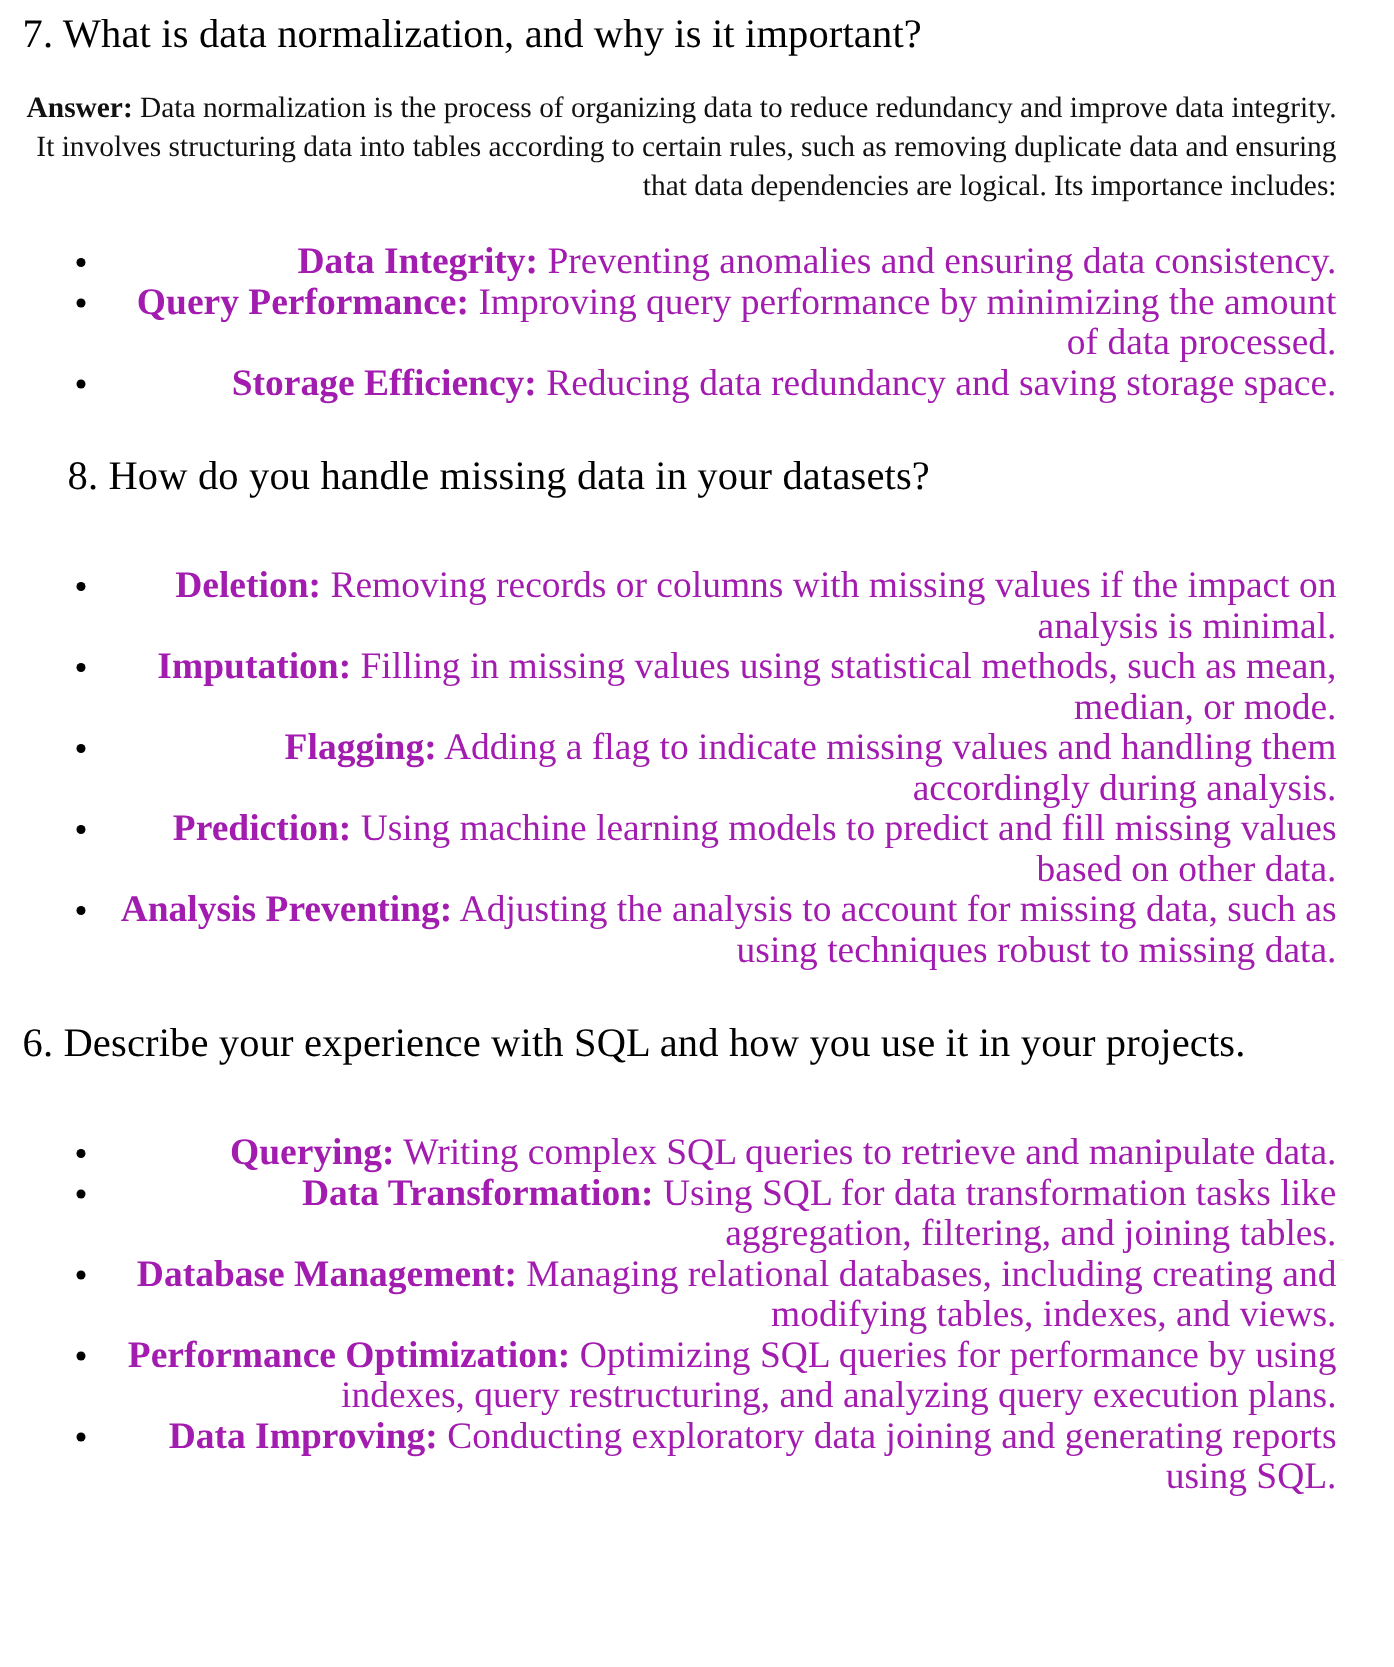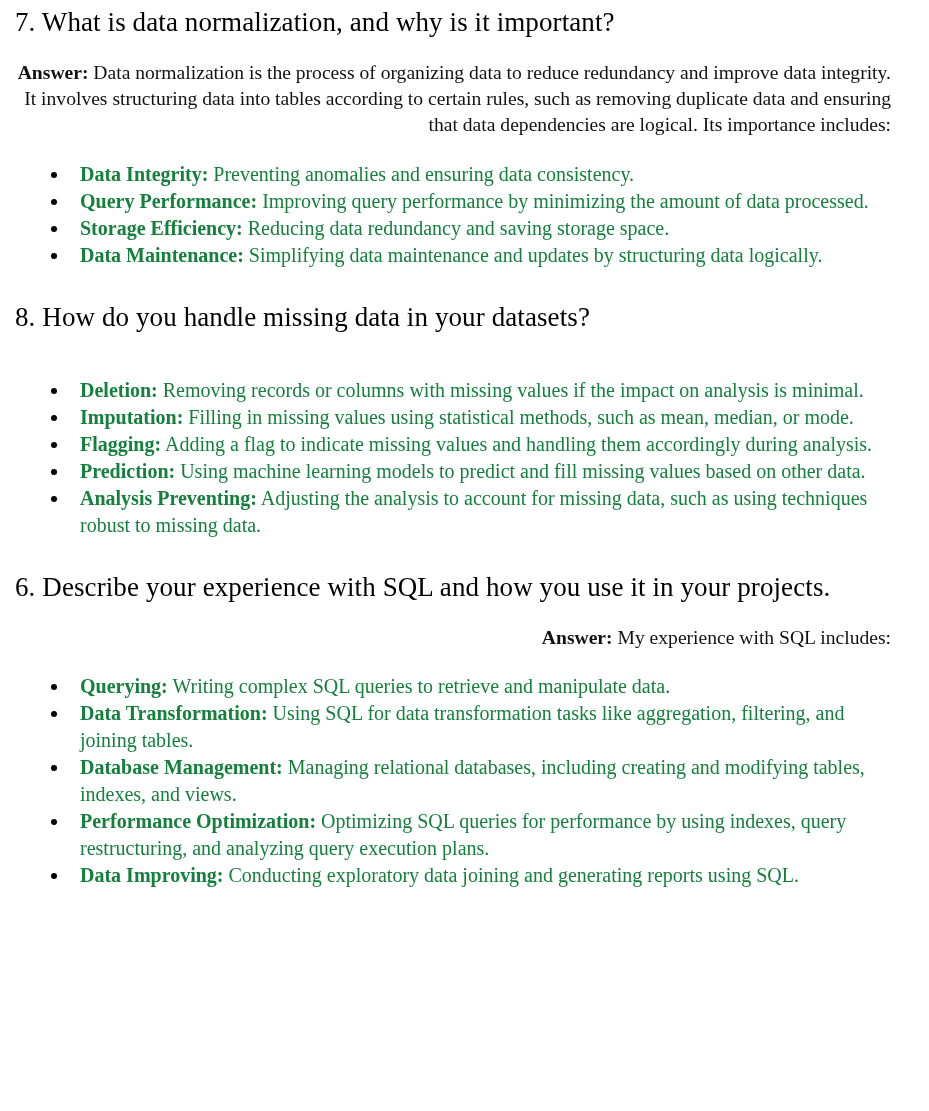--- a/index.html
+++ b/index.html
@@ -29,21 +29,21 @@
     font-family: "Liberation Serif", "DejaVu Serif", serif;
     font-weight: normal;
     font-size: 27px;
     line-height: 28px;
     letter-spacing: 0.1px;
     color: #000000;
     margin: 0;
     white-space: nowrap;
   }
   .q-heading.stretch-7 { transform: scaleX(1.0); transform-origin: left center; }
-  .q-heading.stretch-8 { transform: scaleX(1.0); transform-origin: left center; }
+  .q-heading.stretch-8 { transform: scaleX(1.0); transform-origin: left center; margin-left: 30px; }
   .q-heading.stretch-9 { transform: scaleX(1.0); transform-origin: left center; }
 
   
   .answer {
     font-size: 19.6px;
     line-height: 26.2px;
     margin: 0;
     text-align: right;
     color: #111111;
   }
@@ -53,24 +53,25 @@
 
   
   ul.bullets {
     list-style: none;
     margin: 0;
     padding: 0;
   }
   ul.bullets > li {
     position: relative;
     padding-left: 65px;
-    font-size: 20px;
+    font-size: 25px;
     line-height: 27px;
     margin: 0;
-    color: #15803d;
+    color: #a21caf;
+    text-align: right;
   }
   ul.bullets > li::before {
     content: "";
     position: absolute;
     left: 36px;
     top: 11px;
     width: 6px;
     height: 6px;
     border-radius: 50%;
     background: #000000;
@@ -99,21 +100,20 @@
     <div class="gap-heading-to-answer"></div>
 
     <p class="answer"><span class="lead">Answer:</span><span> Data normalization is the process of organizing data to reduce redundancy and improve data integrity. It involves structuring data into tables according to certain rules, such as removing duplicate data and ensuring that data dependencies are logical. Its importance includes:</span></p>
 
     <div class="gap-answer-to-list"></div>
 
     <ul class="bullets">
       <li><span class="term">Data Integrity:</span><span> Preventing anomalies and ensuring data consistency.</span></li>
       <li><span class="term">Query Performance:</span><span> Improving query performance by minimizing the amount of data processed.</span></li>
       <li><span class="term">Storage Efficiency:</span><span> Reducing data redundancy and saving storage space.</span></li>
-      <li><span class="term">Data Maintenance:</span><span> Simplifying data maintenance and updates by structuring data logically.</span></li>
     </ul>
   </section>
 
   <div class="gap-list-to-heading"></div>
 
   <section class="sec">
     <h2 class="q-heading stretch-8">8. How do you handle missing data in your datasets?</h2>
 
     <div class="gap-heading-to-answer"></div>
 
@@ -129,21 +129,20 @@
     </ul>
   </section>
 
   <div class="gap-list-to-heading"></div>
 
   <section class="sec">
     <h2 class="q-heading stretch-9">6. Describe your experience with SQL and how you use it in your projects.</h2>
 
     <div class="gap-heading-to-answer"></div>
 
-    <p class="answer"><span class="lead">Answer:</span><span> My experience with SQL includes:</span></p>
 
     <div class="gap-answer-to-list"></div>
 
     <ul class="bullets">
       <li><span class="term">Querying:</span><span> Writing complex SQL queries to retrieve and manipulate data.</span></li>
       <li><span class="term">Data Transformation:</span><span> Using SQL for data transformation tasks like aggregation, filtering, and joining tables.</span></li>
       <li><span class="term">Database Management:</span><span> Managing relational databases, including creating and modifying tables, indexes, and views.</span></li>
       <li><span class="term">Performance Optimization:</span><span> Optimizing SQL queries for performance by using indexes, query restructuring, and analyzing query execution plans.</span></li>
       <li><span class="term">Data Improving:</span><span> Conducting exploratory data joining and generating reports using SQL.</span></li>
     </ul>

